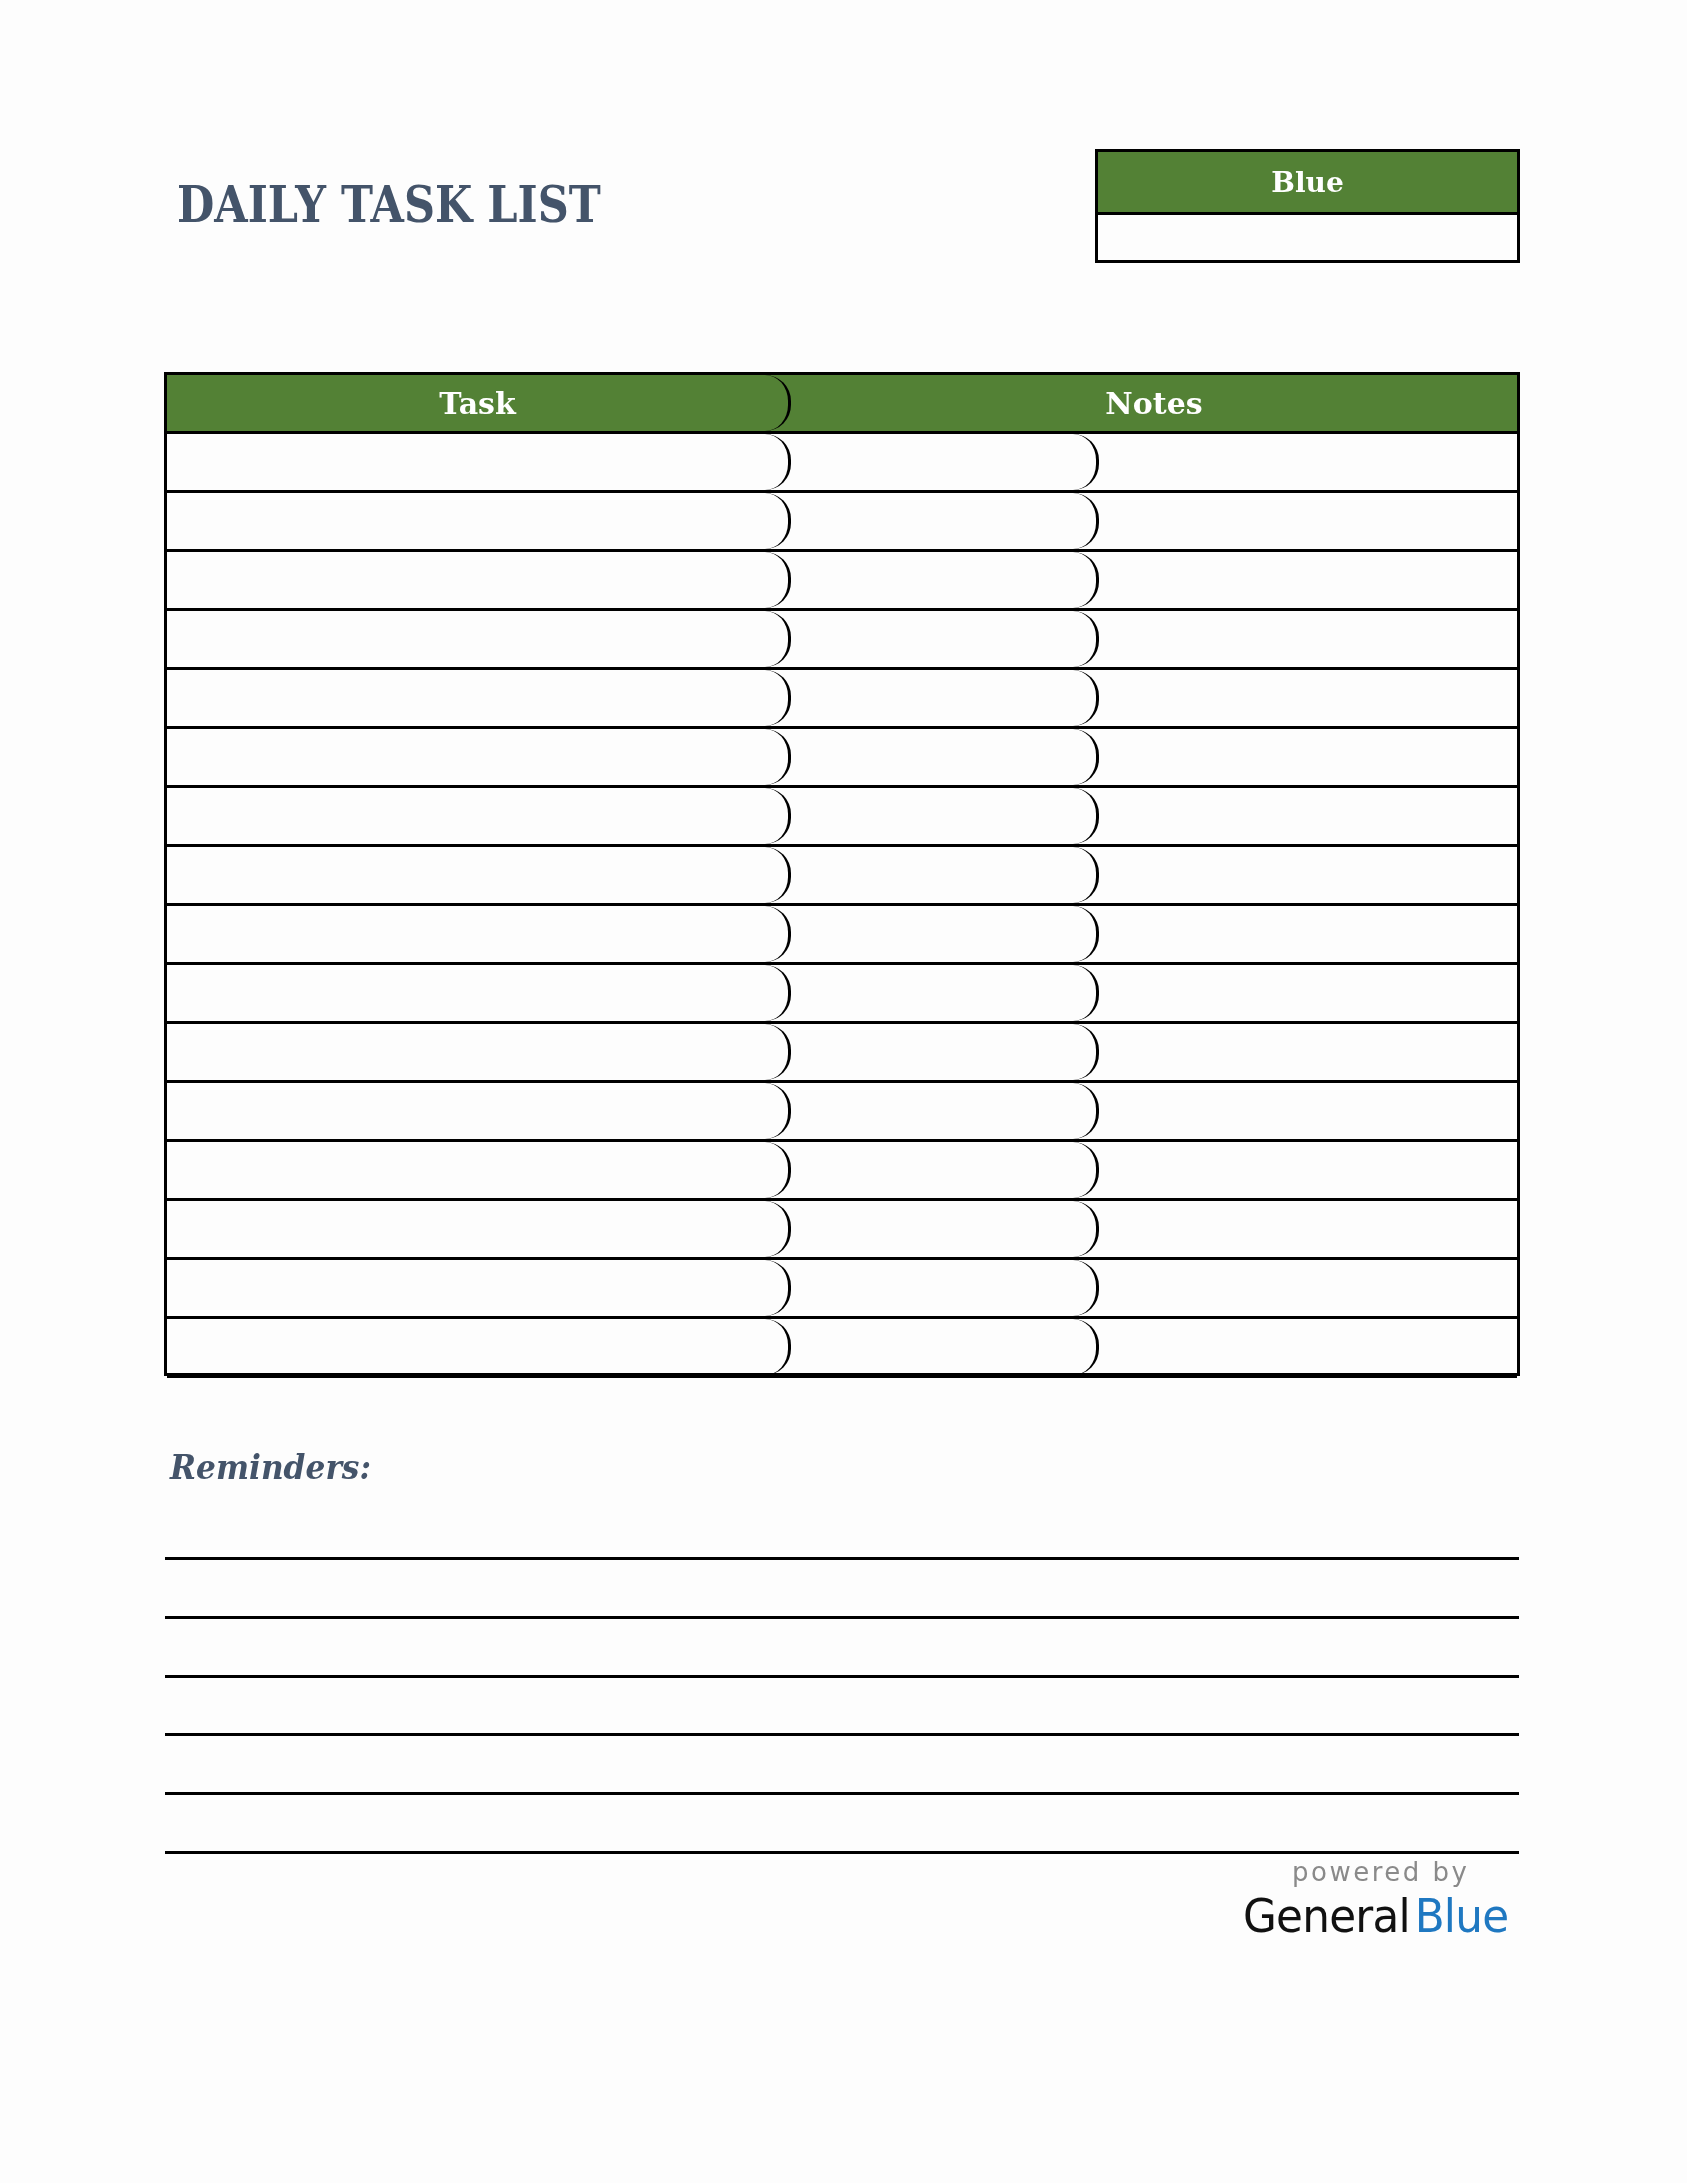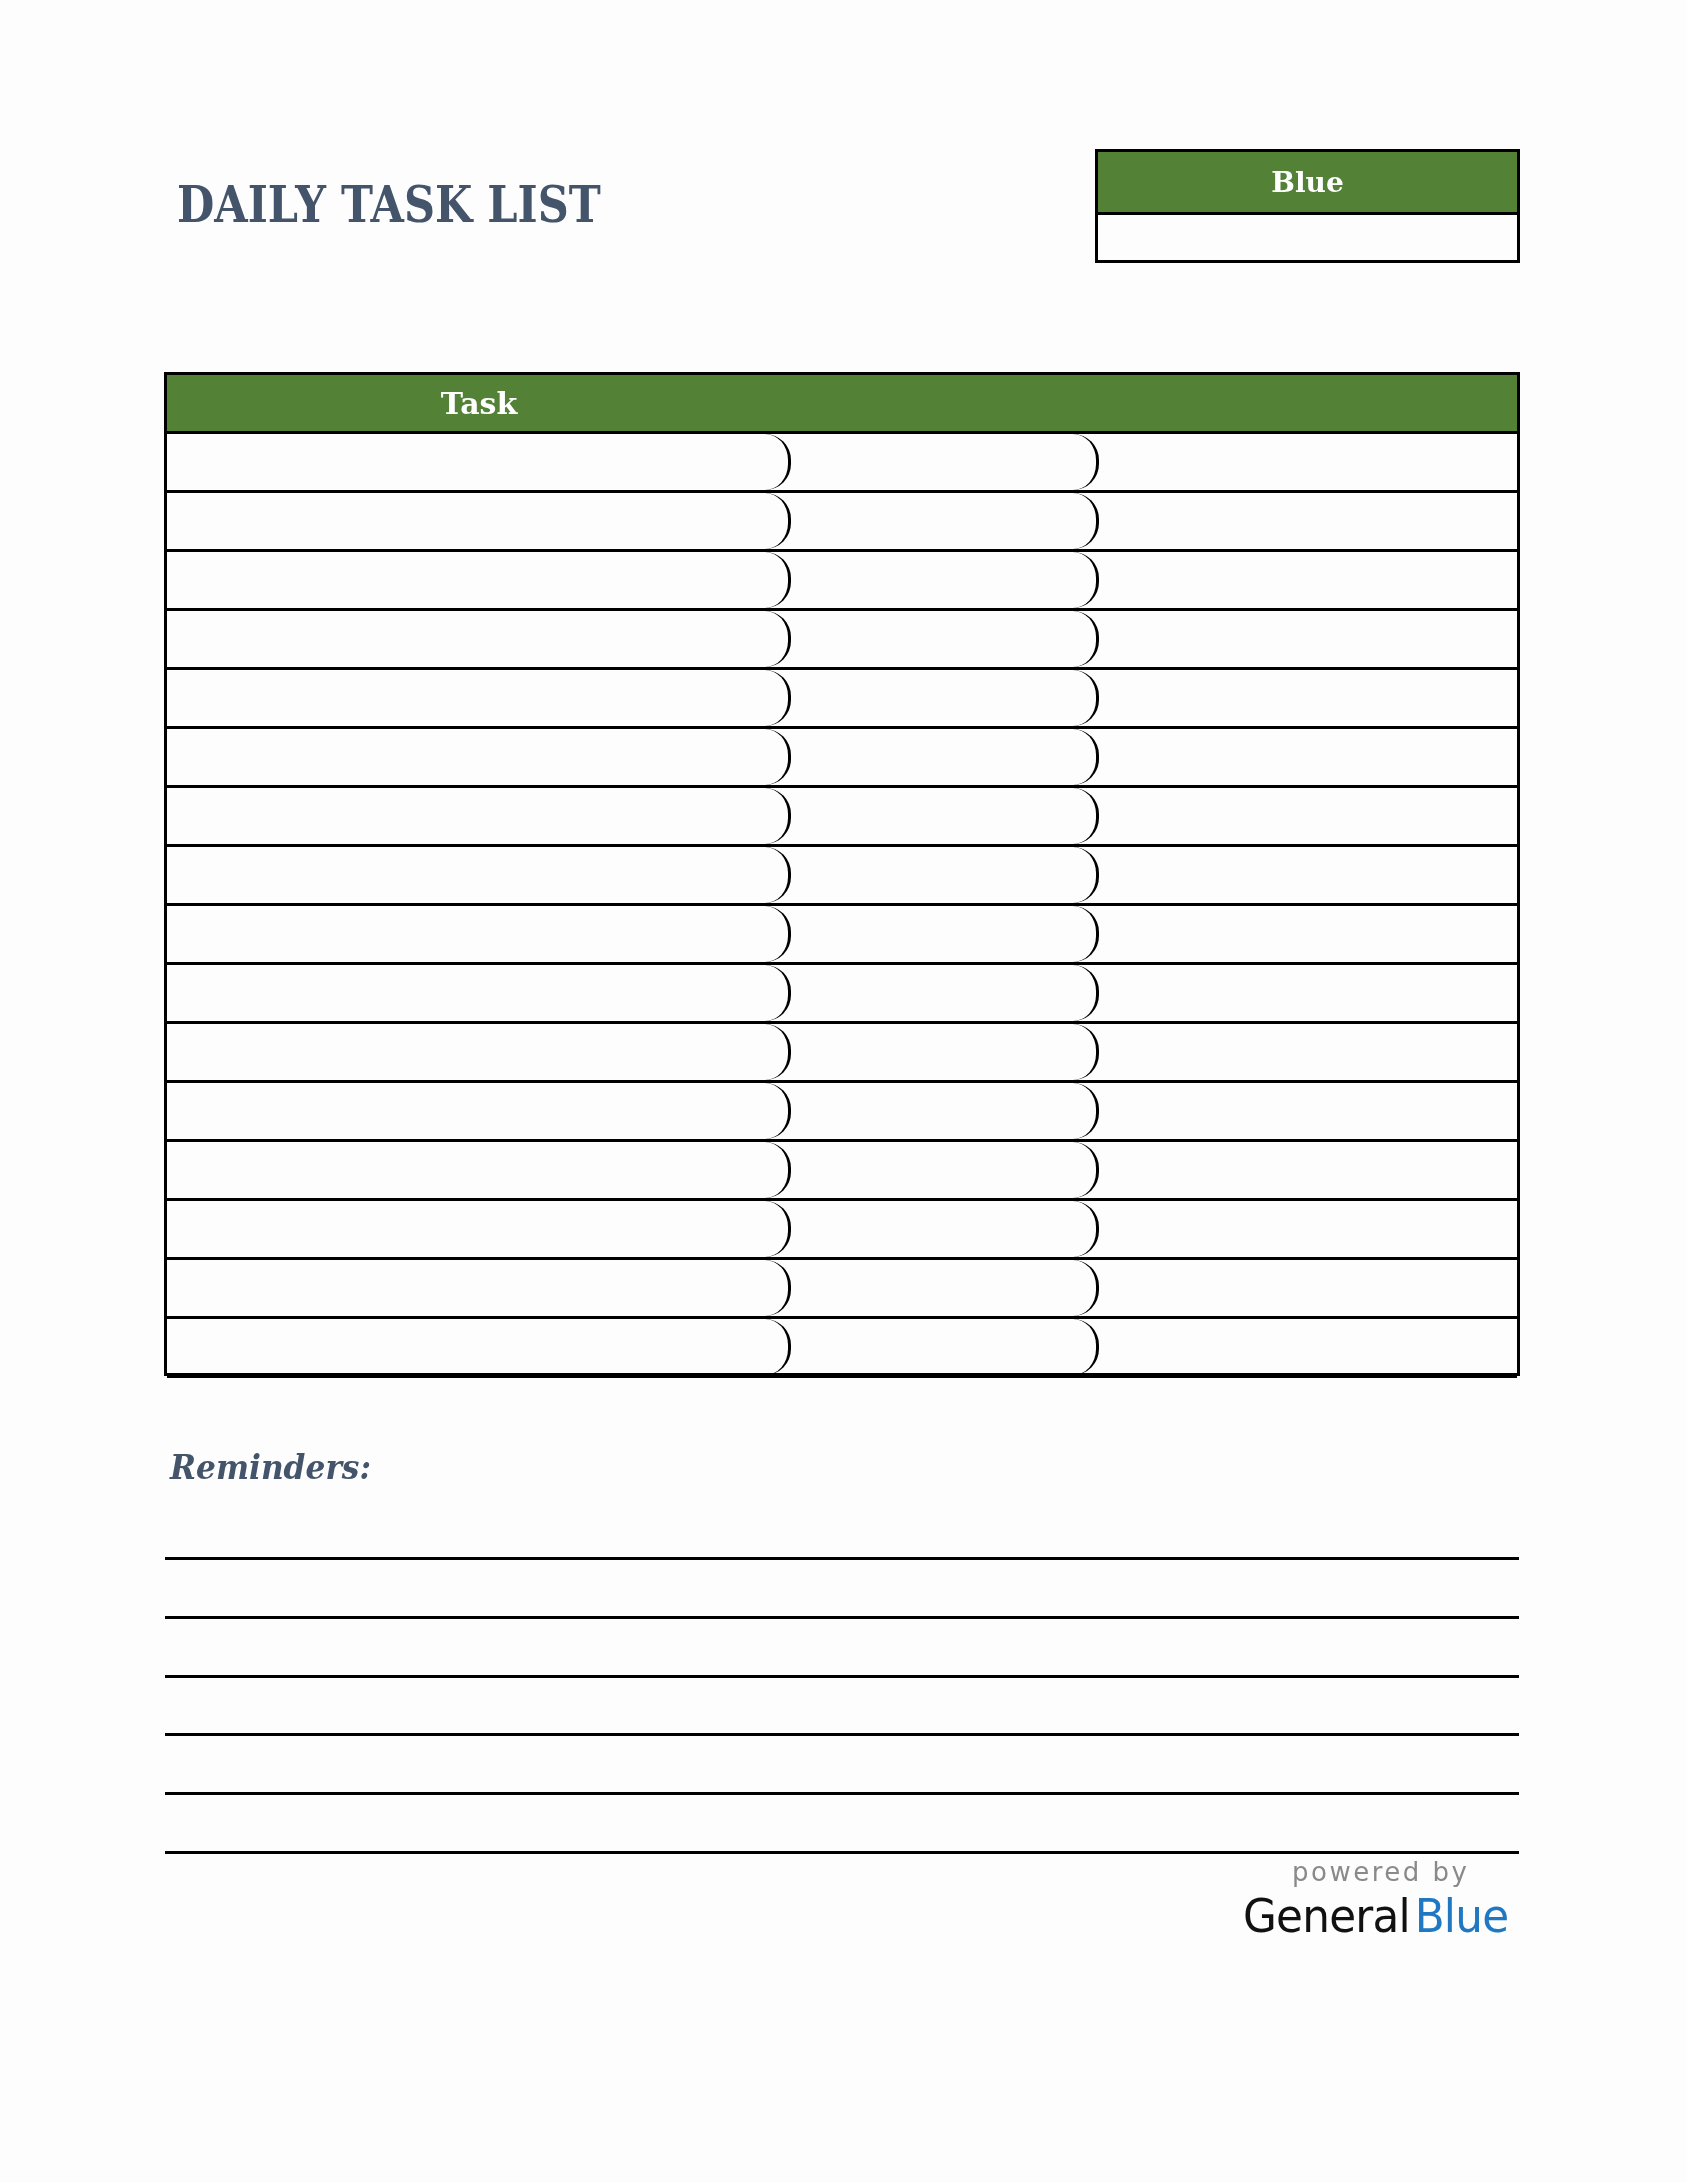--- a/index.html
+++ b/index.html
@@ -91,20 +91,21 @@
 <div class="title">DAILY TASK LIST</div>
 
 <div class="date-box">
   <div class="date-head">Blue</div>
   <input class="date-value" type="text" value="" style="">
 </div>
 
 <div class="task-table">
   <div class="trow head">
     <div class="cell c-task">Task</div>
+    <div class="cell c-notes">Notes</div>
   </div>
   <div class="trow data">
       <div class="cell c-task"><input type="text" value="" style=""></div>
       <div class="cell c-status"><input type="text" value="" style=""></div>
       <div class="cell c-notes"><input type="text" value="" style=""></div>
     </div>
     <div class="trow data">
       <div class="cell c-task"><input type="text" value="" style=""></div>
       <div class="cell c-status"><input type="text" value="" style=""></div>
       <div class="cell c-notes"><input type="text" value="" style=""></div>

